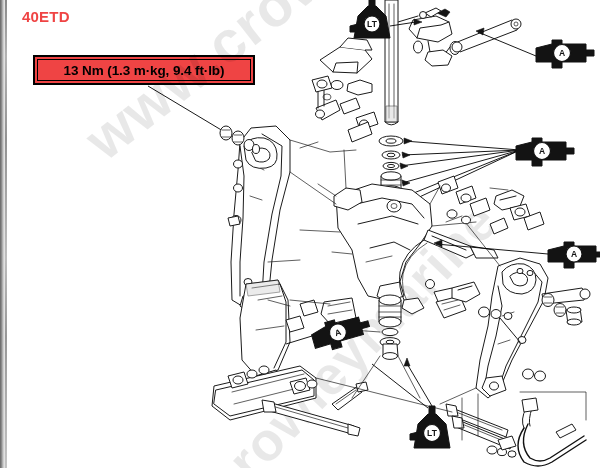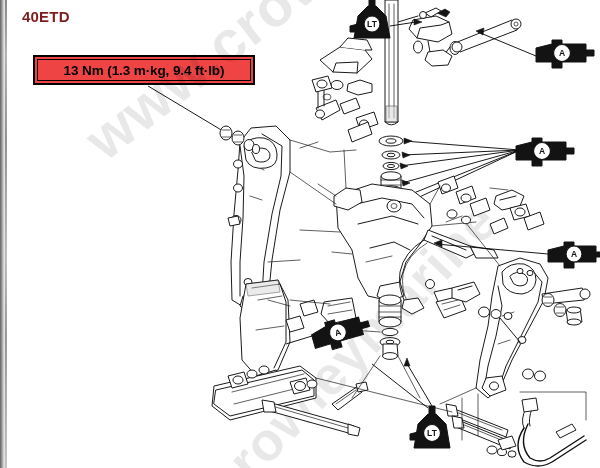--- a/index.html
+++ b/index.html
@@ -20,21 +20,21 @@
     background:linear-gradient(90deg,#4a4a4a 0%,#6b6b6b 18%,#bdbdbd 45%,#f2f2f2 78%,#ffffff 100%);
     opacity:.85;
   }
   #scan-edge2{
     position:absolute;left:5px;top:0;width:2px;height:468px;
     background:linear-gradient(180deg,#2e2e2e,#7a7a7a 12%,#3d3d3d 30%,#8d8d8d 55%,#474747 72%,#9a9a9a 100%);
     opacity:.55;
   }
   #model-title{
     position:absolute;left:22px;top:8px;
-    font-size:15px;font-weight:bold;color:#7f1d1d;
+    font-size:15px;font-weight:bold;color:#ef4444;
     letter-spacing:.2px;
   }
   #torque-box{
     position:absolute;left:33px;top:55px;
     width:222px;height:30px;
     border:2px solid #000;
     background:#ef4444;
     box-sizing:border-box;
   }
   #torque-box:after{

